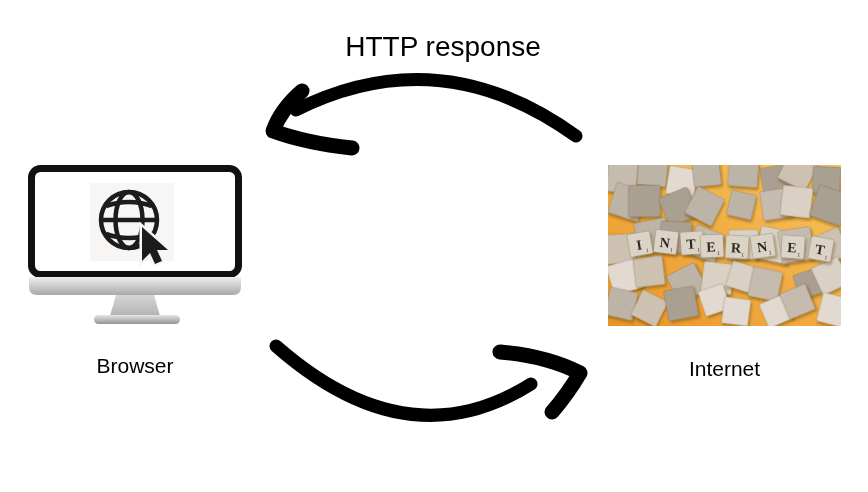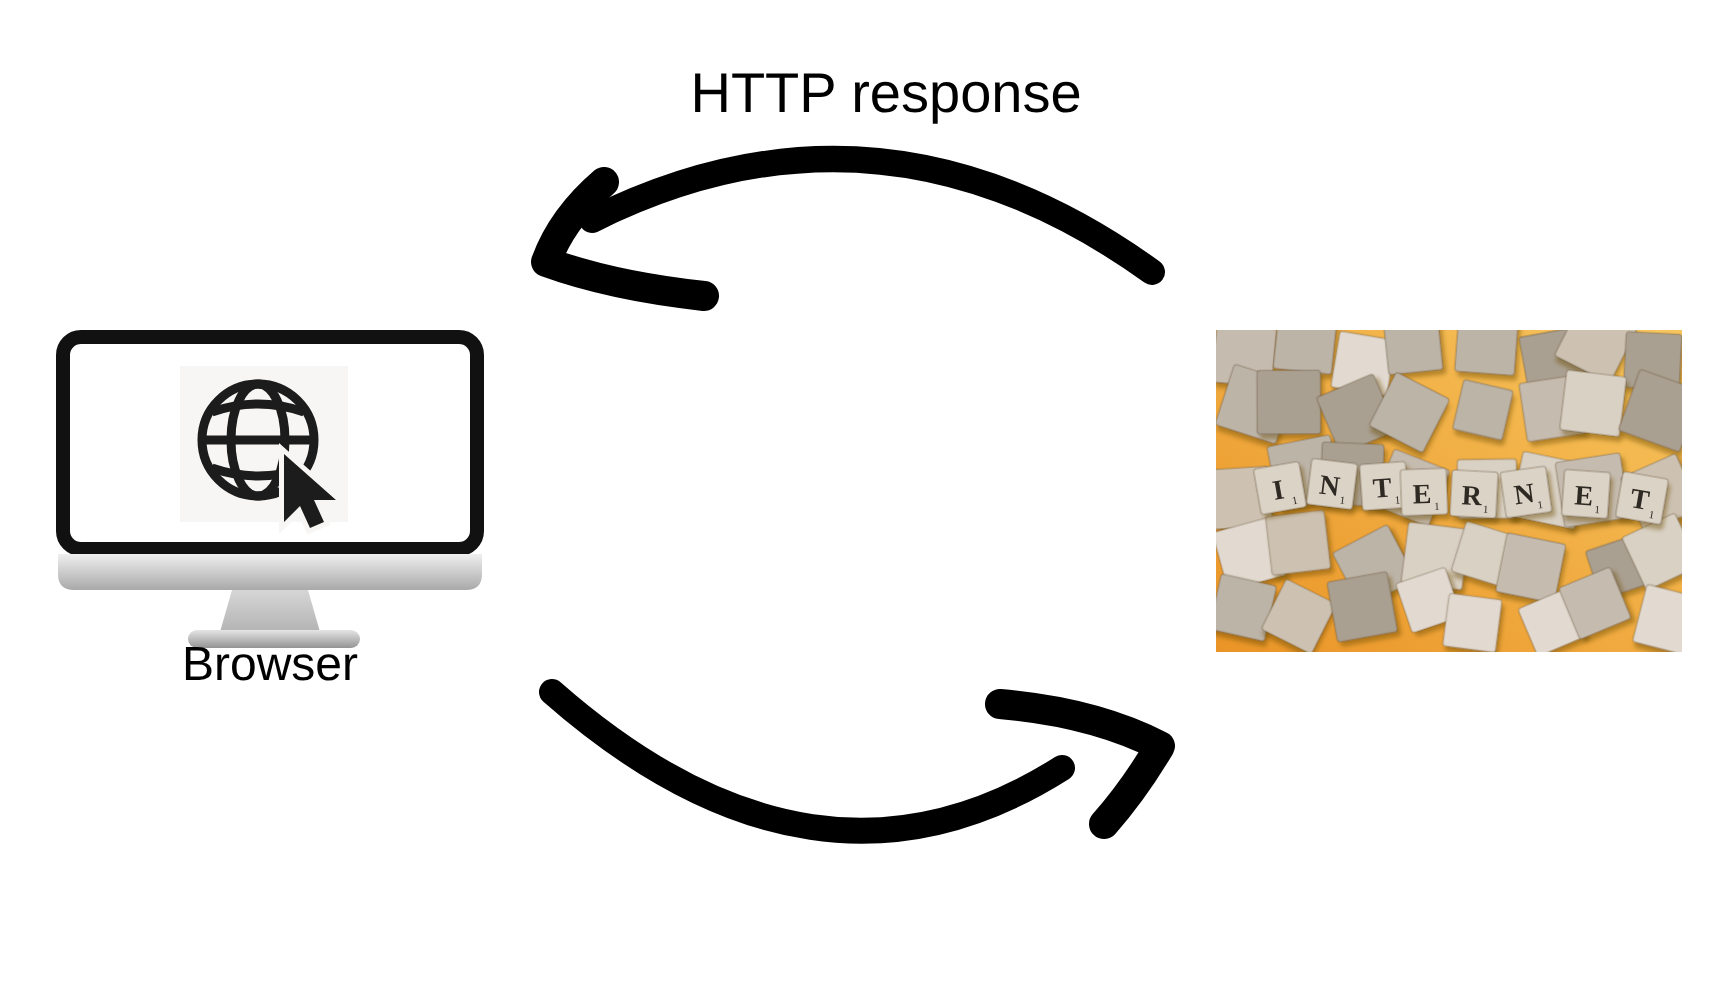--- a/index.html
+++ b/index.html
@@ -2,21 +2,21 @@
 <html><head>
 <meta charset="utf-8">
 <style>
   html,body{margin:0;padding:0;background:#fff;}
   .canvas{
     position:relative;width:868px;height:492px;background:#ffffff;
     overflow:hidden;font-family:"Liberation Sans",sans-serif;color:#000;
   }
   .lbl{position:absolute;line-height:1.15;text-align:center;white-space:nowrap;color:#000;}
   .lbl-flow{font-size:28px;}
-  .lbl-node{font-size:24px;}
+  .lbl-node{font-size:21px;margin-top:35px;}
   #resp-label{left:343px;top:31px;width:200px;}
   #req-label{left:314px;top:430px;width:200px;}
   #browser-label{left:28px;top:319px;width:214px;}
   #internet-label{left:608px;top:322px;width:233px;}
   .overlay{position:absolute;left:0;top:0;pointer-events:none;}
   .node-svg{position:absolute;display:block;}
   #monitor-svg{left:28px;top:165px;}
   #photo-svg{left:608px;top:165px;}
 </style>
 </head>
@@ -164,15 +164,16 @@
             <text x="6.2" y="9.2" text-anchor="middle" font-family="&quot;Liberation Serif&quot;, serif" font-size="5.5" fill="#2e2a23">1</text>
           </g>
           <g transform="translate(213 84) rotate(10)">
             <rect x="-11.5" y="-11.5" width="23" height="23" rx="1.5" fill="#dbd3c6" stroke="rgba(90,70,40,0.3)" stroke-width="0.8" filter="url(#ts)"></rect>
             <text x="-1" y="5.5" text-anchor="middle" font-family="&quot;Liberation Serif&quot;, serif" font-size="14" font-weight="700" fill="#2e2a23">T</text>
             <text x="6.2" y="9.2" text-anchor="middle" font-family="&quot;Liberation Serif&quot;, serif" font-size="5.5" fill="#2e2a23">1</text>
           </g>
         </g>
     </g>
   </svg>
+  <div class="lbl lbl-node" id="internet-label">Internet</div>
 
 
 </div>
 
 </body></html>

